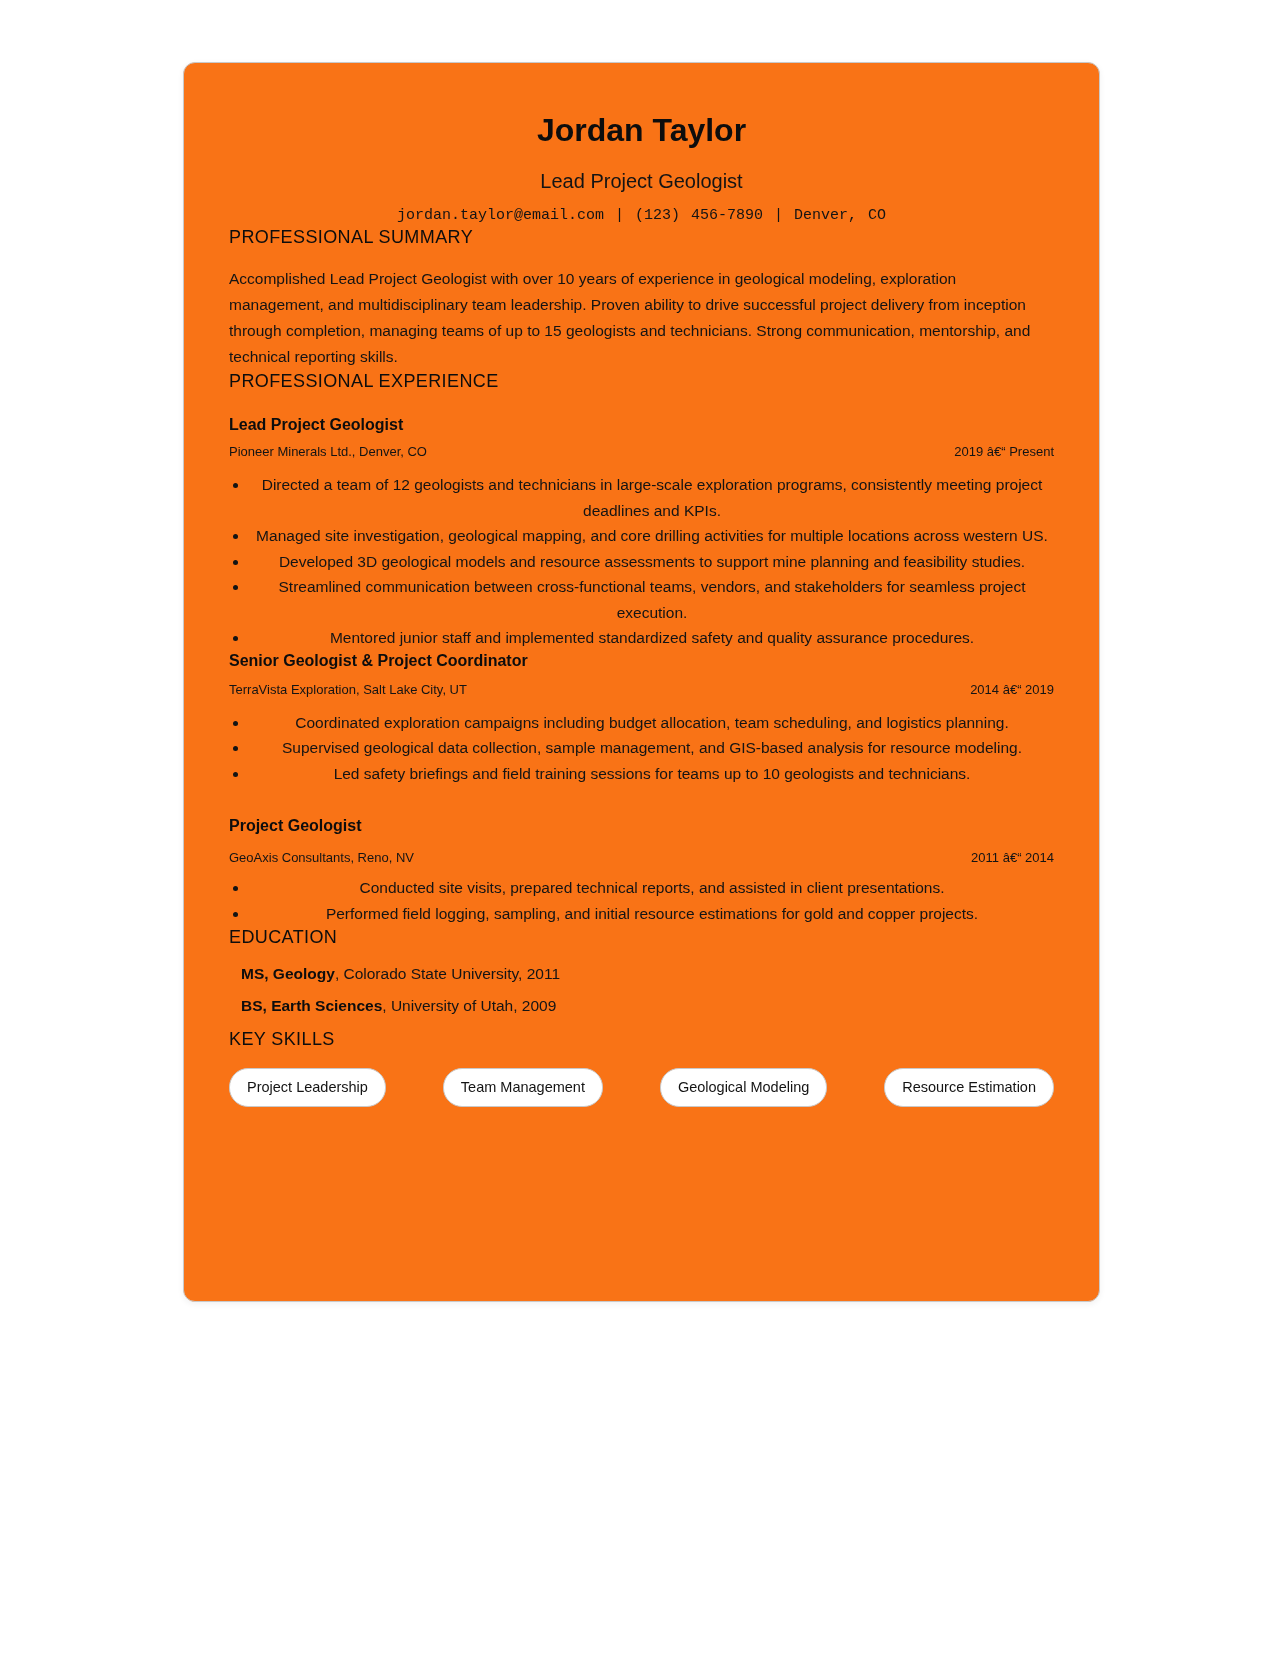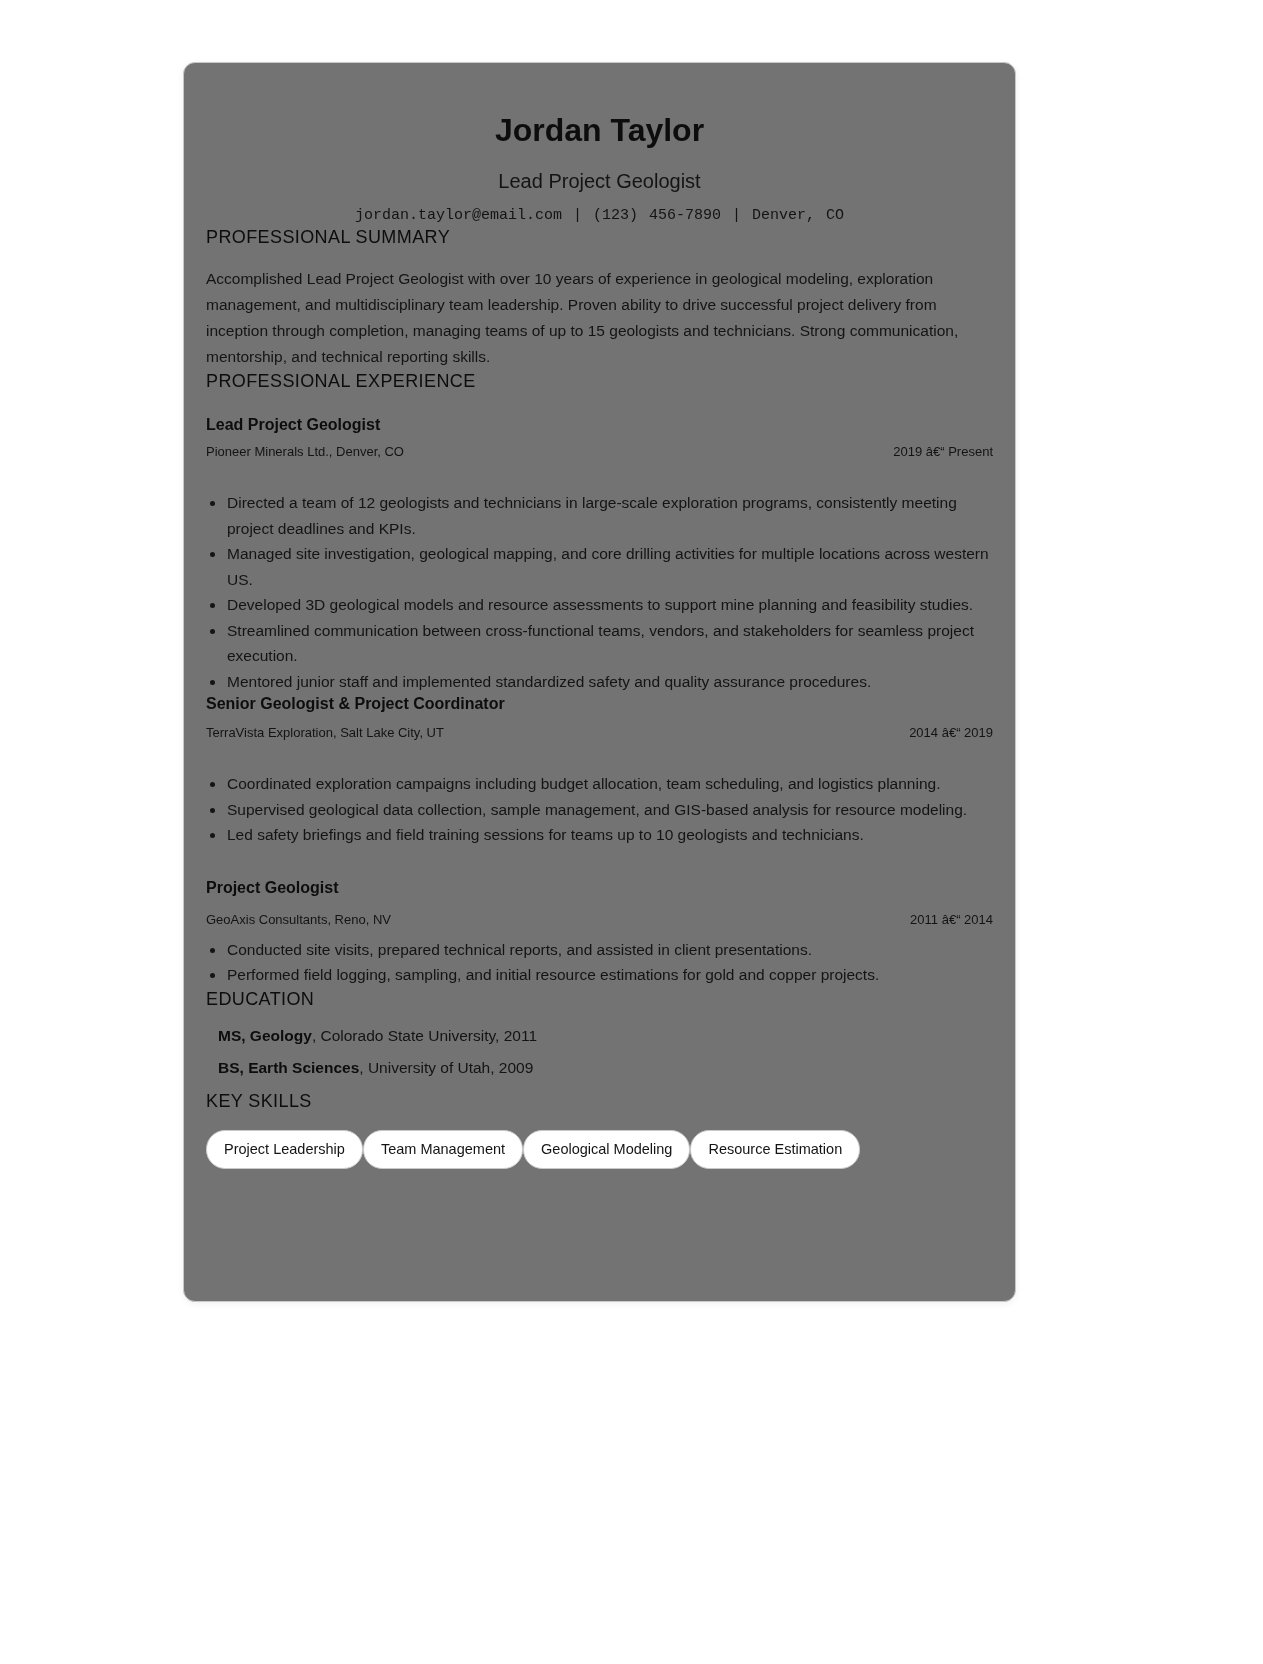--- a/index.html
+++ b/index.html
@@ -13,27 +13,27 @@
   .page {
     width: 1263px;
     height: 1664px;
     background: #ffffff;
     position: relative;
   }
   .card {
     position: absolute;
     left: 183px;
     top: 62px;
-    width: 833px;
+    width: 917px;
     height: 1240px;
-    background: #737373;
+    background: #f97316;
     border: 1px solid #c9c9c9;
     border-radius: 12px;
     box-shadow: 0 2px 6px rgba(0,0,0,0.06);
-    padding: 46px 22px;
+    padding: 46px 45px;
     overflow: hidden;
   }
   .name {
     margin: 2px 0 0 0;
     font-size: 32px;
     line-height: 38px;
     font-weight: 700;
     text-align: center;
     color: #0d0d0d;
   }
@@ -81,42 +81,44 @@
     display: flex;
     justify-content: space-between;
     align-items: flex-start;
     font-size: 13px;
     line-height: 20px;
   }
   .jm-1 { margin-top: 7px; }
   .jm-2 { margin-top: 9px; }
   .jm-3 { margin-top: 12px; }
   .job-bullets {
-    margin: 28px 0 0 0;
+    margin: 10px 0 0 0;
     padding: 0 0 0 20px;
     list-style: disc outside;
+    text-align: center;
   }
   .jb-3 { margin-top: 7px; }
   .job-bullets li {
     font-size: 15.5px;
     line-height: 25.5px;
     padding-left: 1px;
   }
   .edu-line {
     margin: 12px;
     font-size: 15.5px;
     line-height: 20px;
   }
   .el-1 { margin-top: 16px; }
   .el-2 { margin-top: 12px; }
   .edu-degree { font-weight: 700; color: #0d0d0d; }
   .chips {
     margin-top: 18px;
     display: flex;
     flex-wrap: wrap;
+    justify-content: space-between;
   }
   .chip {
     border: 1px solid #c9c9c9;
     border-radius: 19px;
     padding: 9px 17px;
     font-size: 14.5px;
     line-height: 19px;
     white-space: nowrap;
     background: #ffffff;
   }

